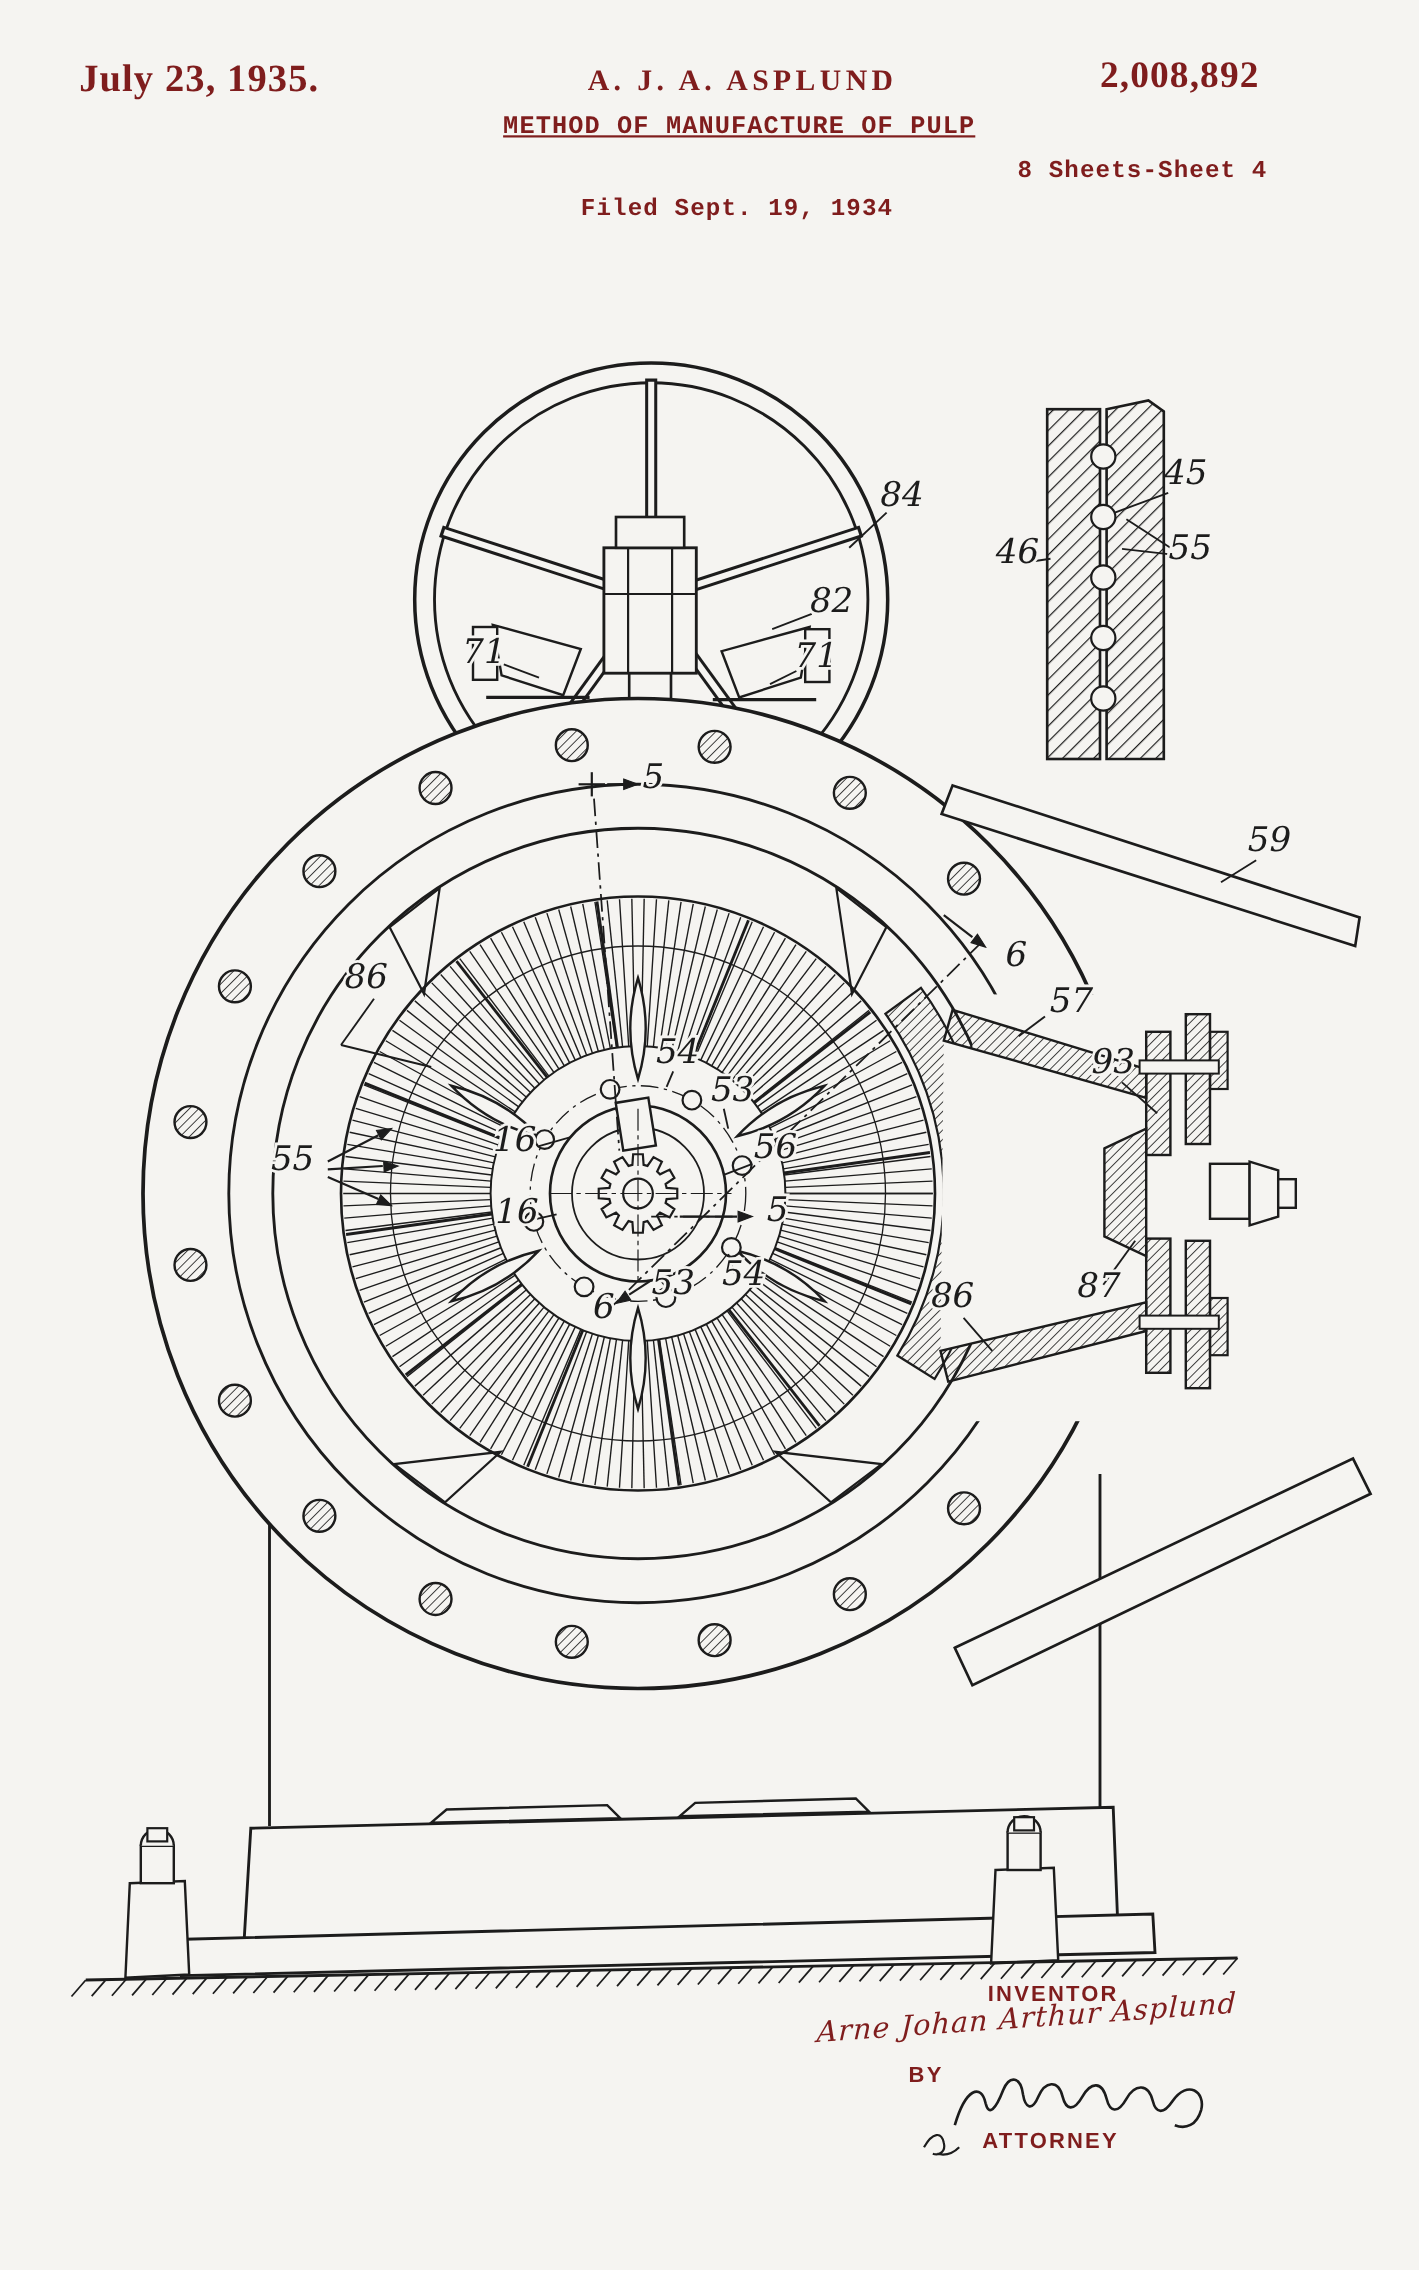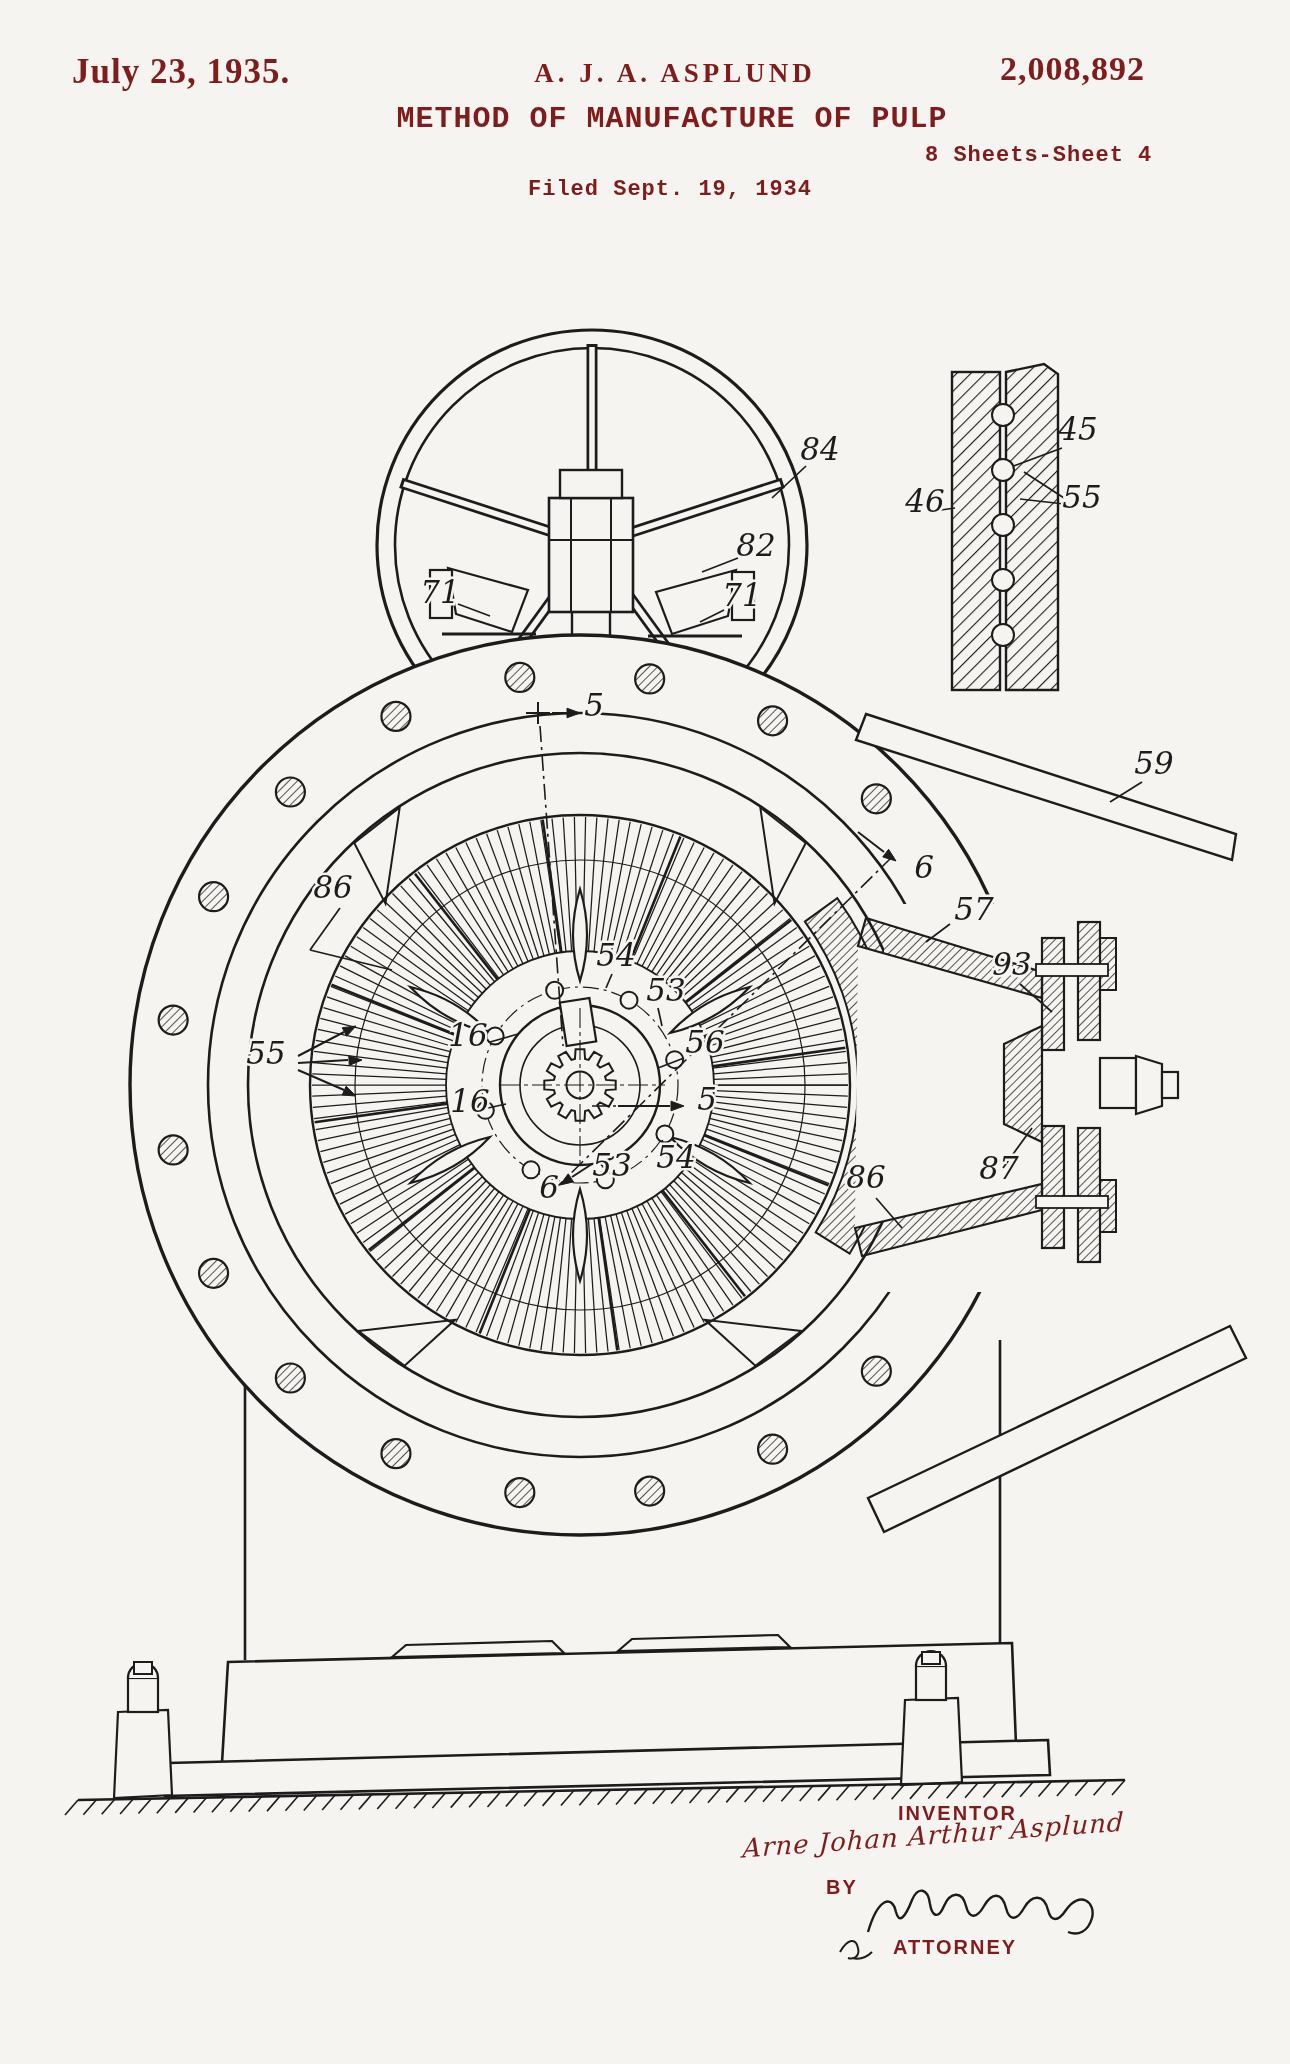--- a/index.html
+++ b/index.html
@@ -5,21 +5,21 @@
   html,body{margin:0;padding:0;background:#888;}
   .sheet{position:relative;width:1290px;height:2064px;background:#f5f4f1;overflow:hidden;
          font-family:"Liberation Serif",serif;color:#7f1d1d;}
   .sheet svg{position:absolute;left:0;top:0;}
   .hdr{position:absolute;white-space:nowrap;}
   .date{left:72px;top:52px;font-size:35px;font-weight:bold;letter-spacing:1px;}
   .patno{left:1000px;top:50px;font-size:34px;font-weight:bold;letter-spacing:1px;}
   .invname{left:675px;top:58px;transform:translateX(-50%);font-family:Liberation Serif, serif;
            font-size:27px;font-weight:bold;letter-spacing:4px;}
   .invtitle{left:672px;top:102px;transform:translateX(-50%);font-family:"Liberation Mono",monospace;
-            font-size:30px;font-weight:bold;letter-spacing:1px;}
+            font-size:23px;font-weight:bold;letter-spacing:1px;text-decoration:underline;}
   .filed{left:670px;top:141px;transform:translateX(-50%);font-family:"Liberation Mono",monospace;
          font-size:22px;font-weight:bold;letter-spacing:1px;margin-top:36px;}
   .sheetline{left:925px;top:143px;font-family:"Liberation Mono",monospace;font-size:22px;
              font-weight:bold;letter-spacing:1px;text-align:center;}
   .figcap{position:absolute;font-family:"DejaVu Serif",serif;font-style:italic;font-weight:bold;
           white-space:nowrap;}
   .figcap.f16{left:872px;top:256px;font-size:58px;letter-spacing:3px;}
   .figcap.f4{left:430px;top:1842px;font-size:54px;letter-spacing:3px;}
   .sig{position:absolute;white-space:nowrap;font-family:"Liberation Sans",sans-serif;
        font-weight:bold;font-size:20px;letter-spacing:2px;}

